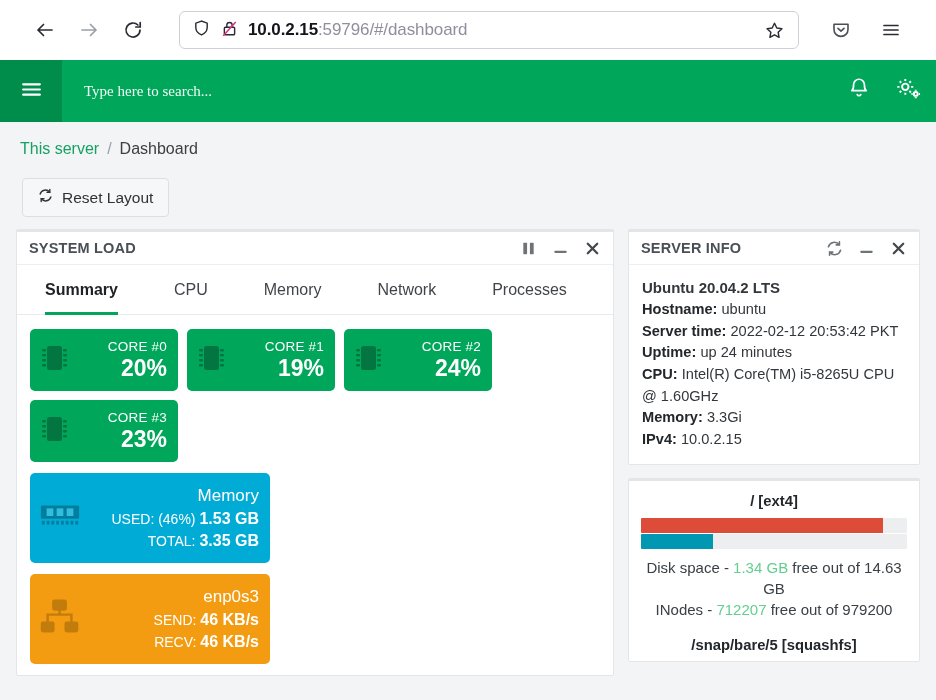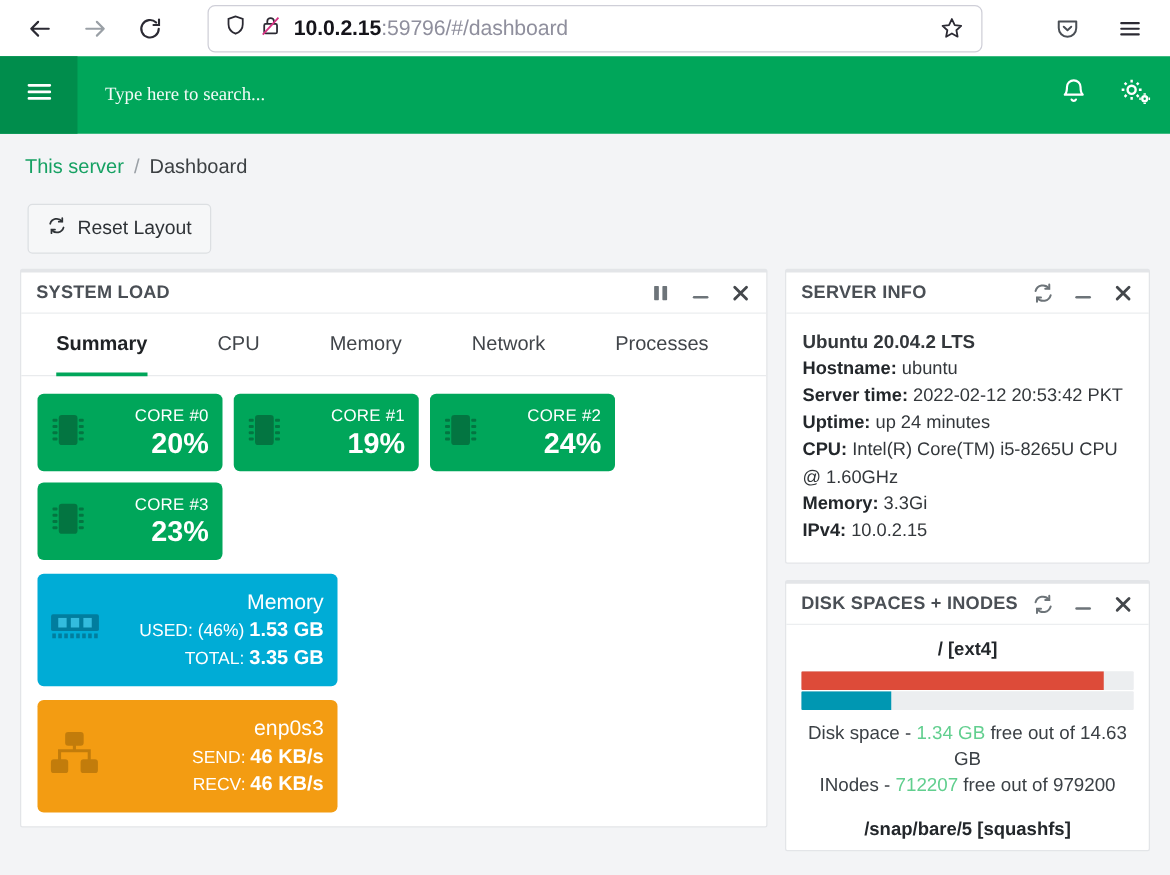--- a/index.html
+++ b/index.html
@@ -5,23 +5,23 @@
   * { box-sizing: border-box; margin: 0; padding: 0; }
   html, body {
     width: 936px; height: 700px;
     font-family: "Liberation Sans", "DejaVu Sans", sans-serif;
     background: #f3f4f6;
     overflow: hidden;
   }
 
   
   .browser-bar {
-    height: 45px; background: #ffffff;
+    height: 60px; background: #ffffff;
     display: flex; align-items: center;
-    padding: 0 12px; gap: 4px;
+    padding: 0 25px; gap: 4px;
   }
   .nav-btn {
     width: 40px; height: 40px; border-radius: 4px;
     display: flex; align-items: center; justify-content: center;
     color: #2b2a33; flex: 0 0 auto;
   }
   .nav-btn svg { display: block; }
   .urlbar {
     flex: 1 1 auto; height: 38px; margin: 0 12px 0 22px;
     background: #ffffff; border: 1px solid #cfcfd8; border-radius: 6px;
@@ -451,43 +451,20 @@
           <div class="info-line"><b>Hostname:</b> <span>ubuntu</span></div>
           <div class="info-line"><b>Server time:</b> <span>2022-02-12 20:53:42 PKT</span></div>
           <div class="info-line"><b>Uptime:</b> <span>up 24 minutes</span></div>
           <div class="info-line"><b>CPU:</b> <span>Intel(R) Core(TM) i5-8265U CPU @ 1.60GHz</span></div>
           <div class="info-line"><b>Memory:</b> <span>3.3Gi</span></div>
           <div class="info-line"><b>IPv4:</b> <span>10.0.2.15</span></div>
         </div>
       </div>
 
       <div class="panel">
-        <div class="panel-head">
-          <div class="panel-title">DISK SPACES + INODES</div>
-          <div class="panel-tools">
-            <span class="tool">
-              <svg width="17" height="17" viewBox="0 0 18 18" fill="none" stroke="#6d7479" stroke-width="1.7" stroke-linecap="round">
-                  <path d="M2.6 7.2A6.5 6.5 0 0 1 14 5"></path>
-                  <path d="M15.4 10.8A6.5 6.5 0 0 1 4 13"></path>
-                  <path d="M14.2 1.8v3.4h-3.4"></path>
-                  <path d="M3.8 16.2v-3.4h3.4"></path>
-                </svg>
-            </span>
-            <span class="tool">
-              <svg width="17" height="17" viewBox="0 0 18 18" stroke="#6d7479" stroke-width="2.3" stroke-linecap="round">
-                  <path d="M3.5 12.5h11"></path>
-                </svg>
-            </span>
-            <span class="tool">
-              <svg width="17" height="17" viewBox="0 0 18 18" stroke="#44484c" stroke-width="2.4" stroke-linecap="round">
-                  <path d="M4 4l10 10M14 4L4 14"></path>
-                </svg>
-            </span>
-          </div>
-        </div>
         <div class="disk-body">
           <div class="disk-title">/ [ext4]</div>
           <div class="bar">
             <div class="fill red" id="disk-fill" style="width: 91%;"></div>
           </div>
           <div class="bar">
             <div class="fill teal" id="inode-fill" style="width: 27%;"></div>
           </div>
           <div class="disk-text"><span>Disk space - </span><span class="free">1.34 GB</span><span> free out of </span><span>14.63 GB</span></div>
           <div class="disk-text" style="margin-top:0"><span>INodes - </span><span class="free">712207</span><span> free out of 979200</span></div>

